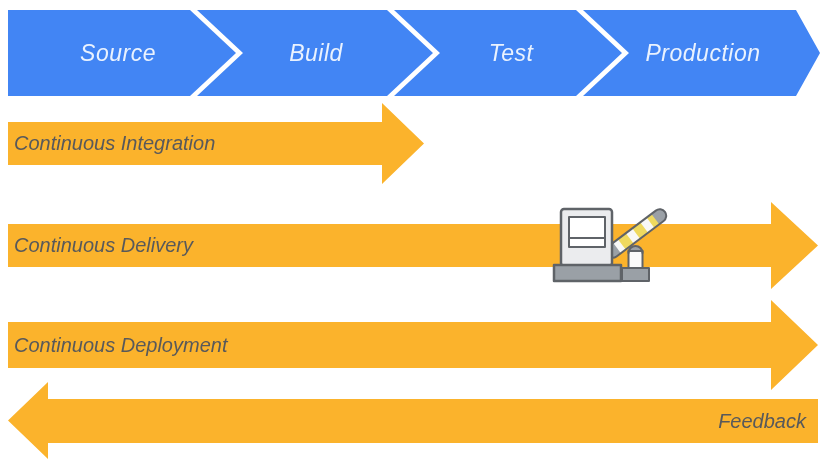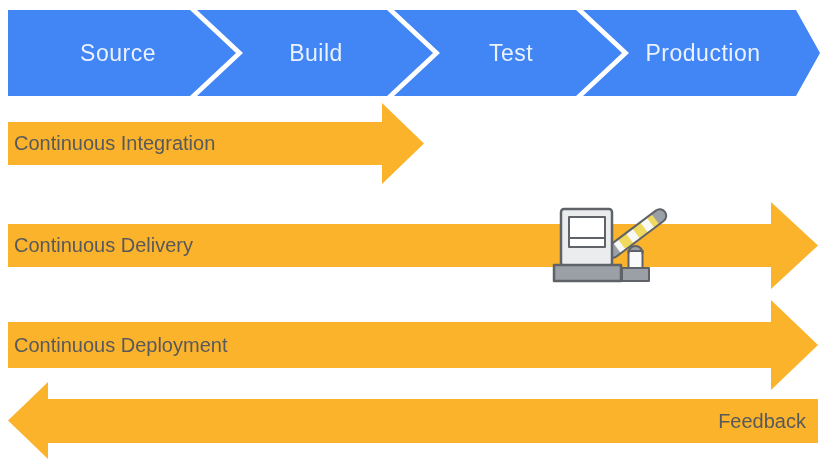--- a/index.html
+++ b/index.html
@@ -1,16 +1,16 @@
 <!DOCTYPE html>
 <html><head>
 <meta charset="utf-8">
 <style>
   html,body{margin:0;padding:0;background:#ffffff;}
-  .canvas{position:relative;width:834px;height:463px;background:#ffffff;overflow:hidden;}
+  .canvas{position:relative;width:834px;height:463px;background:#ffffff;overflow:hidden;font-style:italic;}
   svg text{font-family:"Liberation Sans","DejaVu Sans",sans-serif;}
   .stage-label{font-size:23px;letter-spacing:0.5px;}
   .arrow-label{font-size:20px;}
 </style>
 </head>
 <body>
 
 <div class="canvas">
 <svg width="834" height="463" viewBox="0 0 834 463" xmlns="http://www.w3.org/2000/svg">
 

